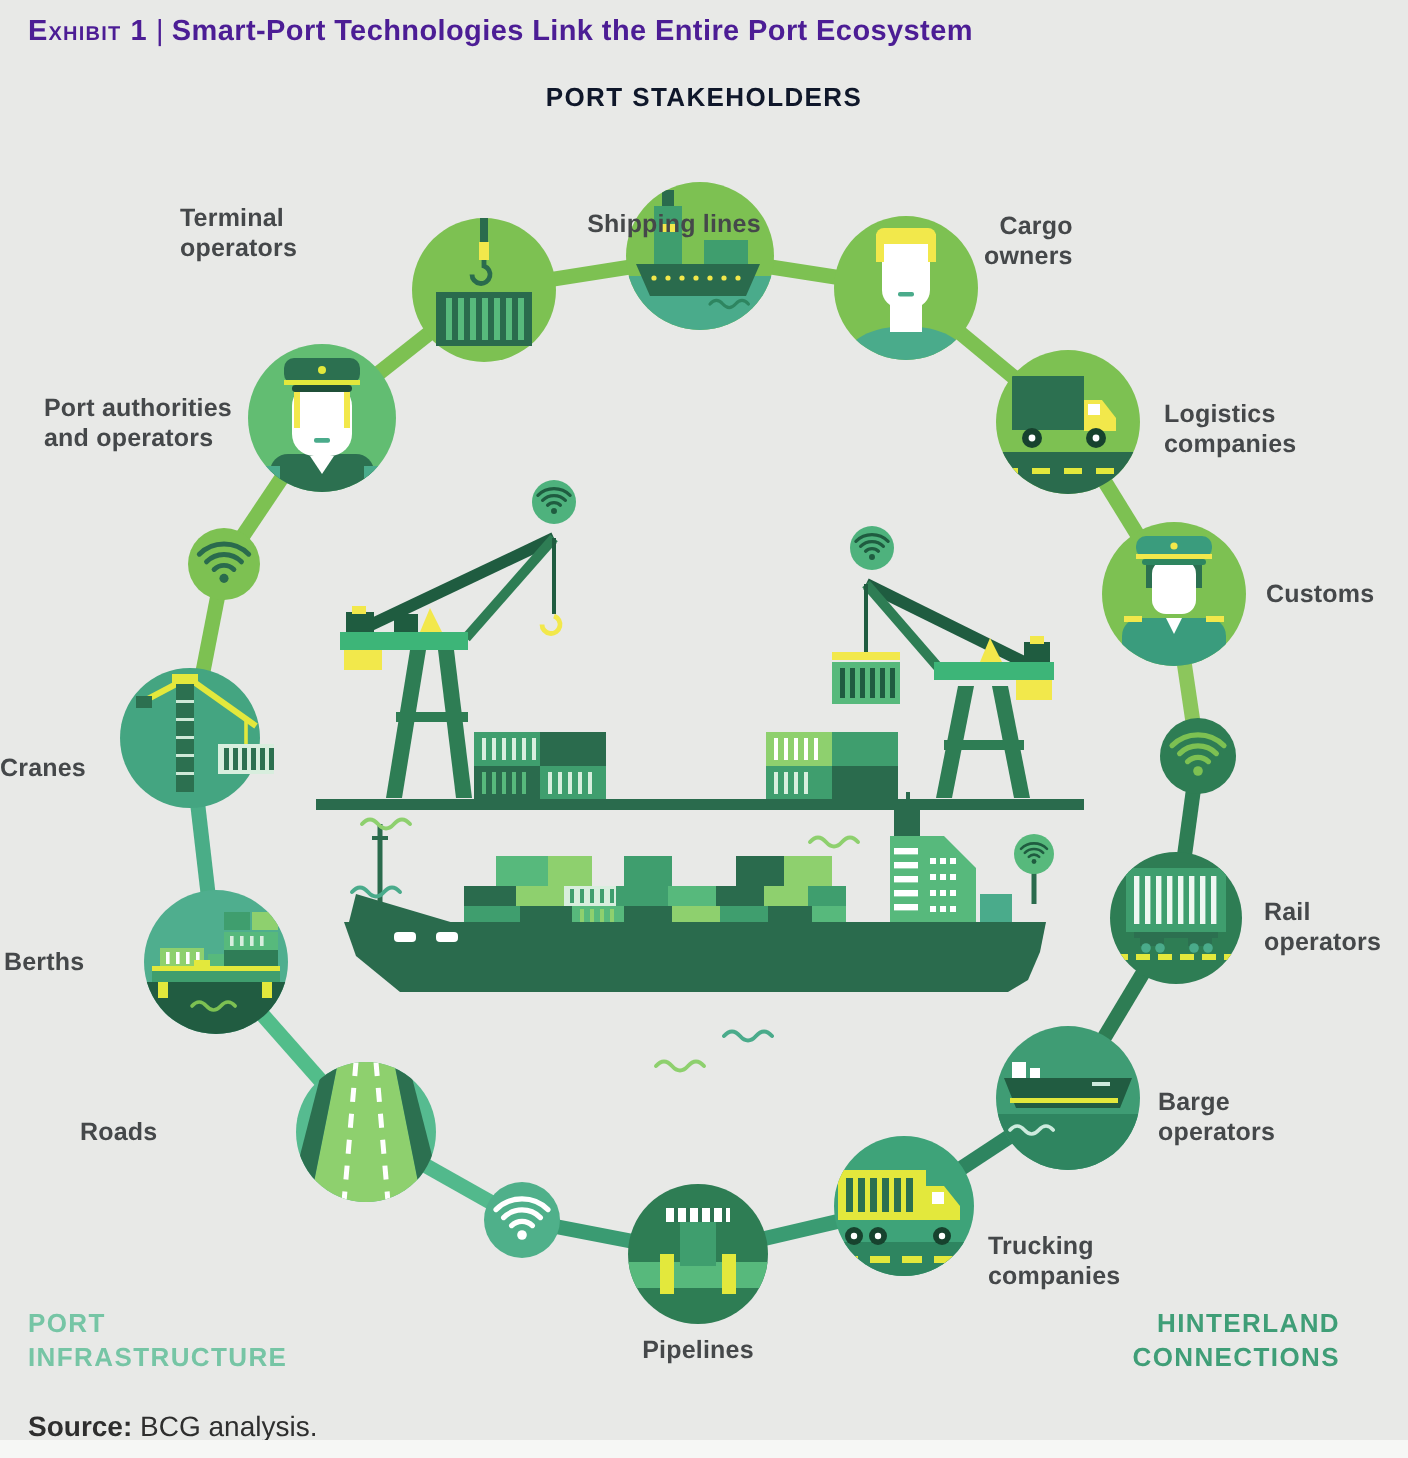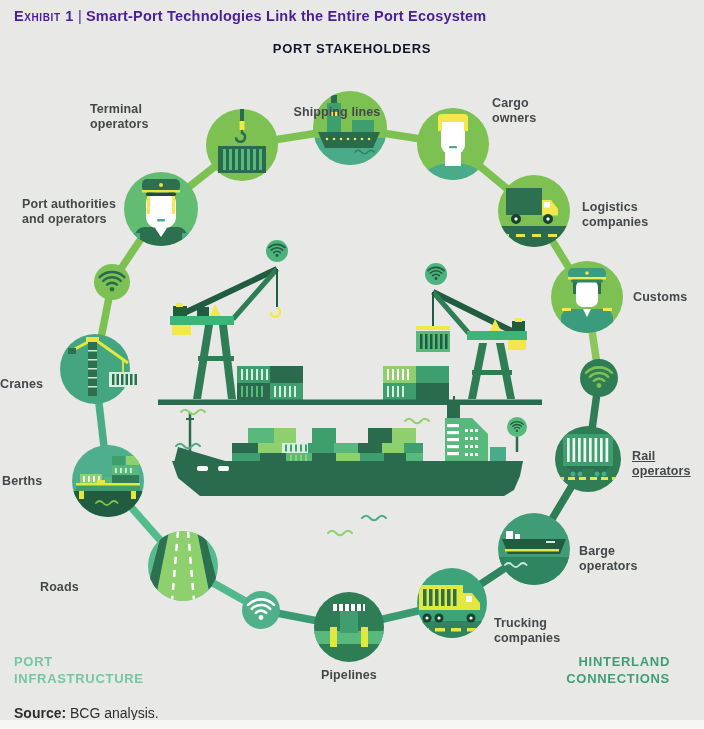--- a/index.html
+++ b/index.html
@@ -569,33 +569,33 @@
         <rect x="142" y="190" width="38" height="2.5" fill="#e3e83c"></rect>
         <rect x="146" y="192.5" width="30" height="3.5" rx="1.7" fill="#1f4f38"></rect>
         <circle cx="161" cy="185" r="2" fill="#e3e83c"></circle>
       </g>
     </g>
   </svg>
 
   <div class="node-label align-r" style="left:90px;top:102px;width:114px;">Terminal
 operators</div>
   <div class="node-label align-c" style="left:272px;top:73px;width:130px;margin-top:32px;">Shipping lines</div>
-  <div class="node-label" style="left:492px;top:96px;">Cargo
+  <div class="node-label" style="left:492px;top:106px;text-align:right;">Cargo
 owners</div>
   <div class="node-label" style="left:582px;top:200px;">Logistics
 companies</div>
   <div class="node-label" style="left:633px;top:290px;">Customs</div>
-  <div class="node-label" style="left:632px;top:449px;text-decoration:underline;">Rail
+  <div class="node-label" style="left:632px;top:449px;">Rail
 operators</div>
   <div class="node-label" style="left:579px;top:544px;">Barge
 operators</div>
   <div class="node-label" style="left:494px;top:616px;">Trucking
 companies</div>
   <div class="node-label align-c" style="left:289px;top:668px;width:120px;">Pipelines</div>
-  <div class="node-label align-r" style="left:40px;top:580px;width:98px;">Roads</div>
+  <div class="node-label align-r" style="left:40px;top:559px;width:98px;">Roads</div>
   <div class="node-label align-r" style="left:2px;top:474px;width:66px;">Berths</div>
   <div class="node-label align-r" style="left:0px;top:377px;width:56px;">Cranes</div>
   <div class="node-label align-r" style="left:22px;top:197px;width:100px;">Port authorities
 and operators</div>
 
   <div class="region-label region-bl">PORT
 INFRASTRUCTURE</div>
   <div class="region-label region-br">HINTERLAND
 CONNECTIONS</div>
 

